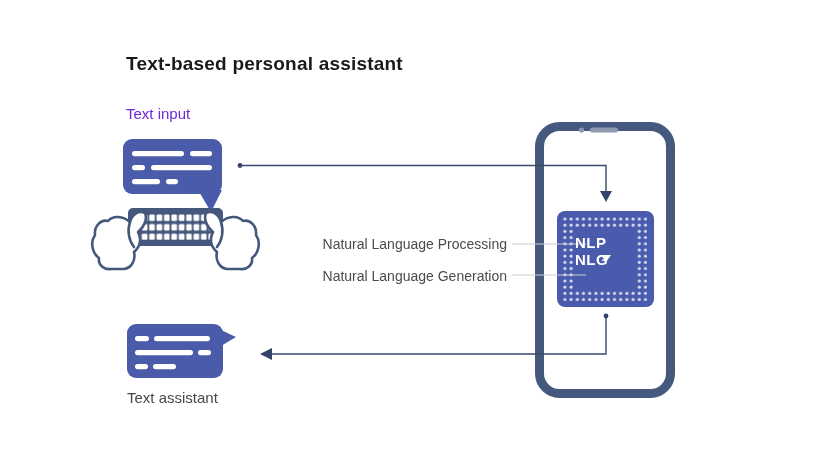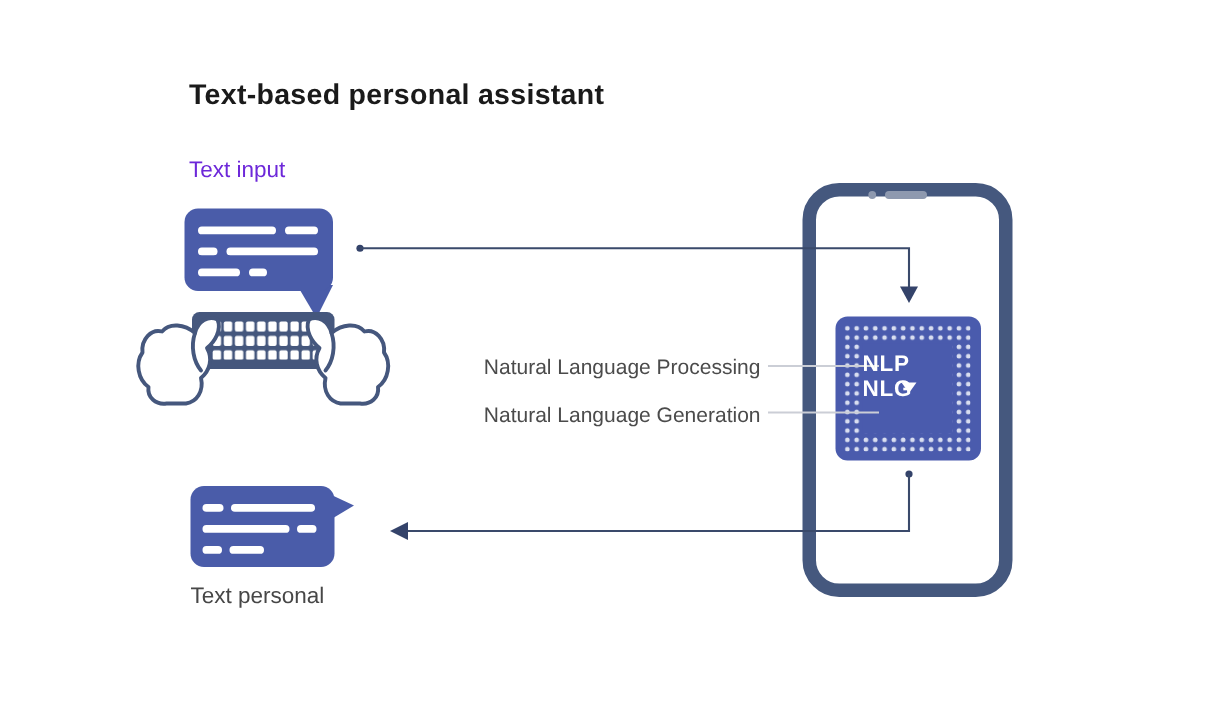--- a/index.html
+++ b/index.html
@@ -125,15 +125,15 @@
   <div class="txt input-label">Text input</div>
 
   <div class="txt nlg-label">Natural Language Generation</div>
 
   <div class="txt nlp-label">Natural Language Processing</div>
 
   <div class="txt chip-word chip-nlp">NLP</div>
 
   <div class="txt chip-word chip-nlg">NLG</div>
 
-  <div class="txt response-label">Text personal</div>
+  <div class="txt response-label">Text assistant</div>
 
 </div>
 
 </body></html>

